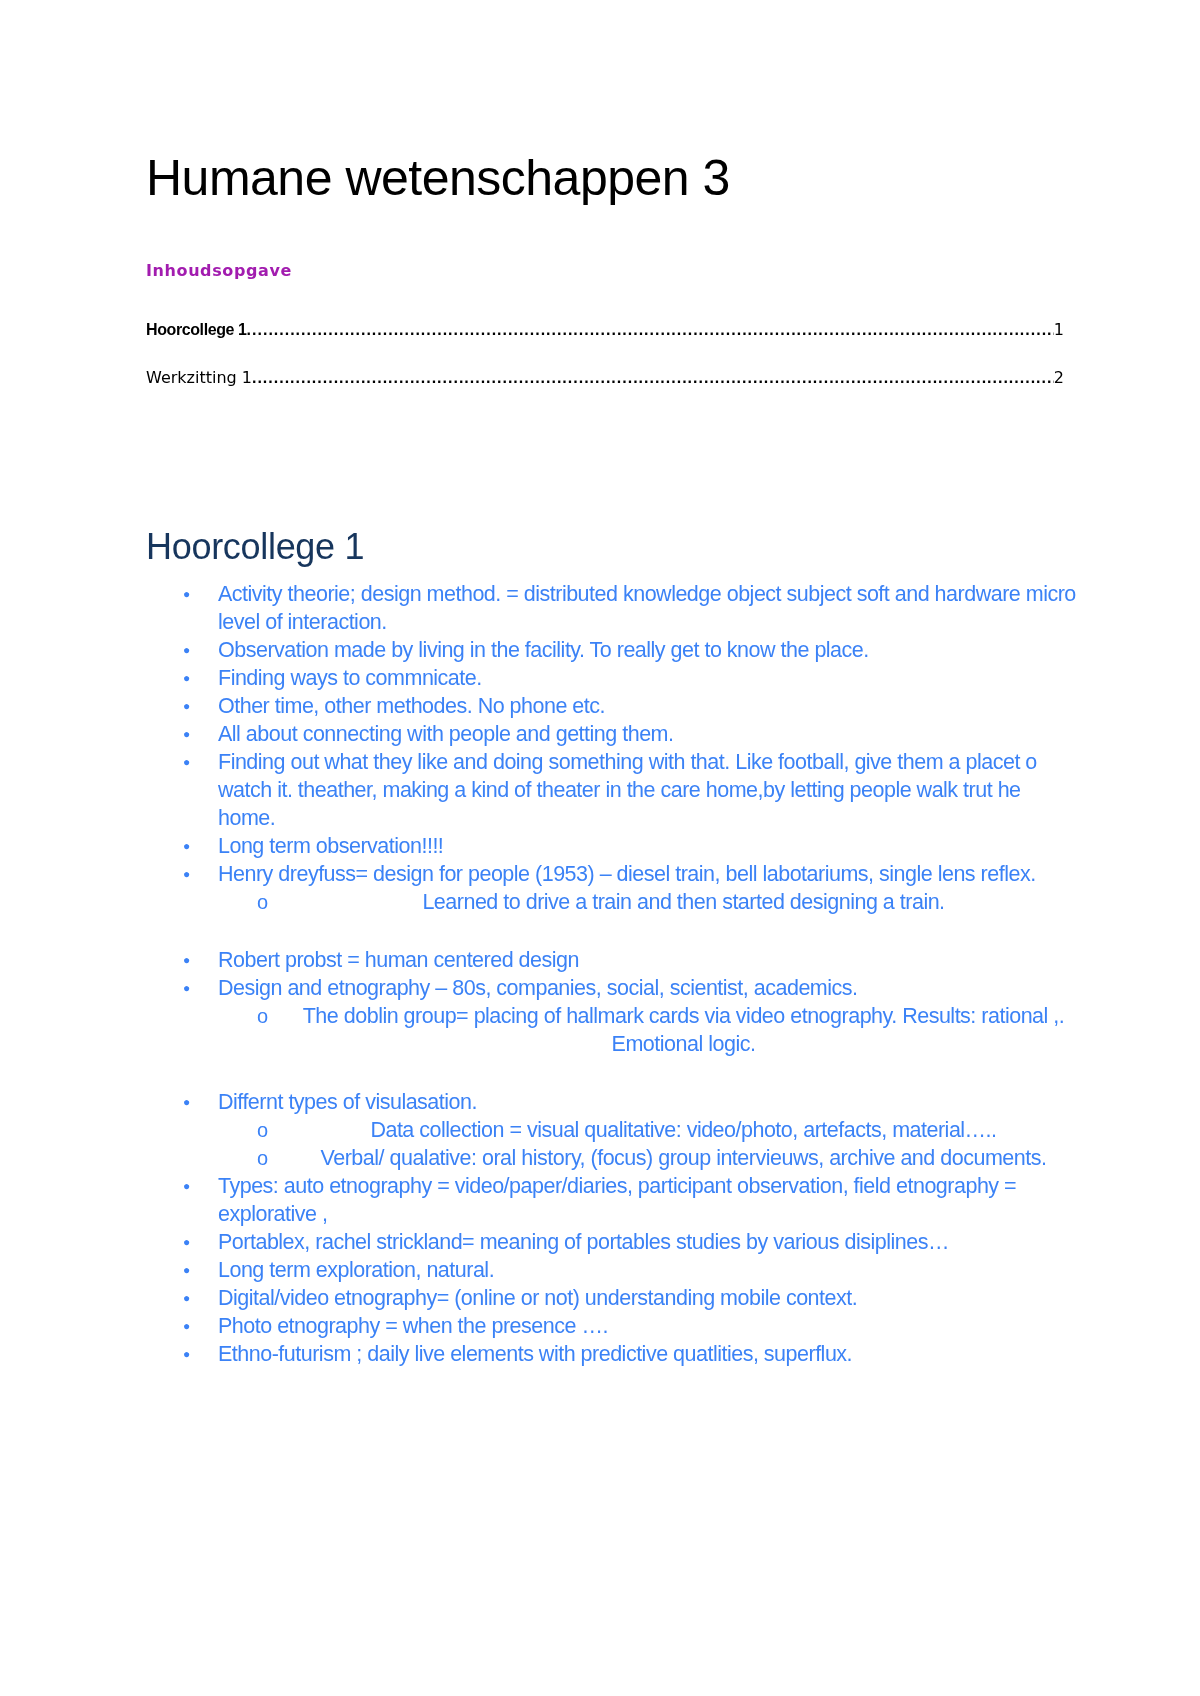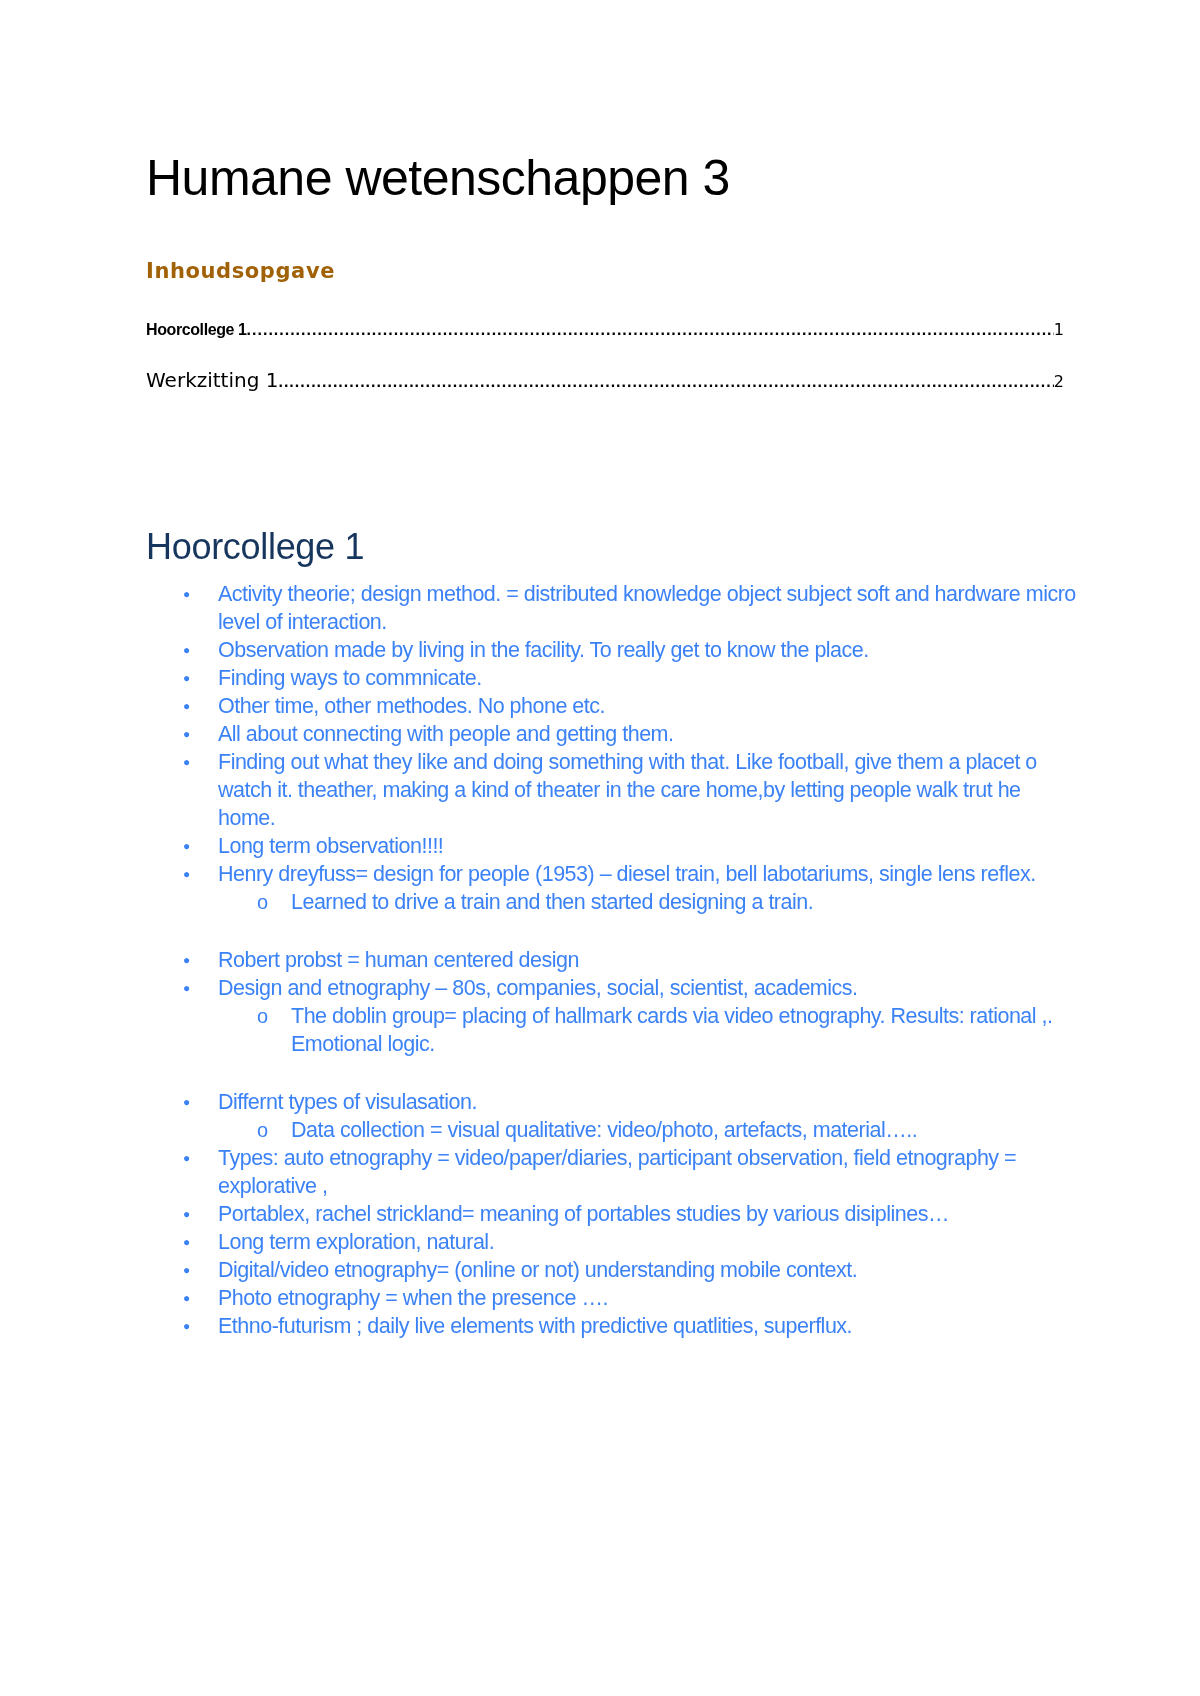--- a/index.html
+++ b/index.html
@@ -1,32 +1,32 @@
 <!DOCTYPE html>
 <html><head>
 <meta charset="utf-8">
 <style>
   html, body { margin: 0; padding: 0; background: #ffffff; }
   body { width: 1200px; height: 1696px; position: relative; overflow: hidden; font-family: "Liberation Sans", sans-serif; color: #000; }
   .page { position: absolute; left: 0; top: 0; width: 1200px; height: 1696px; background: #fff; }
   .title { position: absolute; left: 146px; top: 148px; font-size: 50px; font-weight: normal; letter-spacing: -0.5px; margin: 0; line-height: 60px; }
-  .toc-heading { position: absolute; left: 146px; top: 256px; font-family: "DejaVu Sans", sans-serif; font-size: 21px; font-weight: bold; color: #a16207; margin: 0; line-height: 30px; letter-spacing: 0.6px; }
+  .toc-heading { position: absolute; left: 146px; top: 256px; font-family: "DejaVu Sans", sans-serif; font-size: 16px; font-weight: bold; color: #a21caf; margin: 0; line-height: 30px; letter-spacing: 0.6px; }
   .toc { position: absolute; left: 146px; top: 320px; width: 918px; }
   .toc-entry { display: flex; align-items: baseline; height: 48px; font-size: 16px; }
   .toc-entry .lbl { white-space: nowrap; font-weight: bold; }
   .toc-entry.first .lbl { font-family: "Liberation Sans", sans-serif; font-size: 16px; letter-spacing: -0.4px; }
-  .toc-entry.second .lbl { font-family: "DejaVu Sans", sans-serif; font-size: 20px; font-weight: normal; }
+  .toc-entry.second .lbl { font-family: "DejaVu Sans", sans-serif; font-size: 16px; font-weight: normal; }
   .toc-entry .dots { flex: 1; overflow: hidden; white-space: nowrap; letter-spacing: 1px; font-weight: bold; }
   .toc-entry .pg { white-space: nowrap; font-family: "DejaVu Sans", sans-serif; font-weight: normal; }
   .h1 { position: absolute; left: 146px; top: 526px; font-size: 36px; color: #17365d; margin: 0; line-height: 42px; font-weight: normal; letter-spacing: -0.3px; }
   .notes { position: absolute; left: 146px; top: 580px; width: 930px; font-size: 21.5px; line-height: 28px; letter-spacing: -0.5px; color: #3b82f6; }
   .notes ul { list-style: none; margin: 0; padding: 0; }
   .b1 { position: relative; padding-left: 72px; }
   .b1::before { content: "\25CF"; position: absolute; left: 37px; top: 0; font-size: 12px; }
-  .b2 { position: relative; padding-left: 145px; }
+  .b2 { position: relative; padding-left: 145px; text-align: center; }
   .b2::before { content: "o"; position: absolute; left: 111px; top: 0; font-size: 20px; }
   .gap { height: 30px; }
 </style>
 </head>
 <body>
 
 <div class="page">
   <h1 class="title">Humane wetenschappen 3</h1>
 
   <h2 class="toc-heading">Inhoudsopgave</h2>
@@ -61,20 +61,21 @@
     <div class="gap"></div>
     <ul>
       <li class="b1">Robert probst = human centered design</li>
       <li class="b1">Design and etnography – 80s, companies, social, scientist, academics.</li>
       <li class="b2">The doblin group= placing of hallmark cards via video etnography. Results: rational ,. Emotional logic.</li>
     </ul>
     <div class="gap"></div>
     <ul>
       <li class="b1">Differnt types of visulasation.</li>
       <li class="b2">Data collection = visual qualitative: video/photo, artefacts, material…..</li>
+      <li class="b2">Verbal/ qualative: oral history, (focus) group intervieuws, archive and documents.</li>
       <li class="b1">Types: auto etnography = video/paper/diaries, participant observation, field etnography = explorative ,</li>
       <li class="b1">Portablex, rachel strickland= meaning of portables studies by various disiplines…</li>
       <li class="b1">Long term exploration, natural.</li>
       <li class="b1">Digital/video etnography= (online or not) understanding mobile context.</li>
       <li class="b1">Photo etnography = when the presence ….</li>
       <li class="b1">Ethno-futurism ; daily live elements with  predictive quatlities, superflux.</li>
     </ul>
   </div>
 </div>
 

